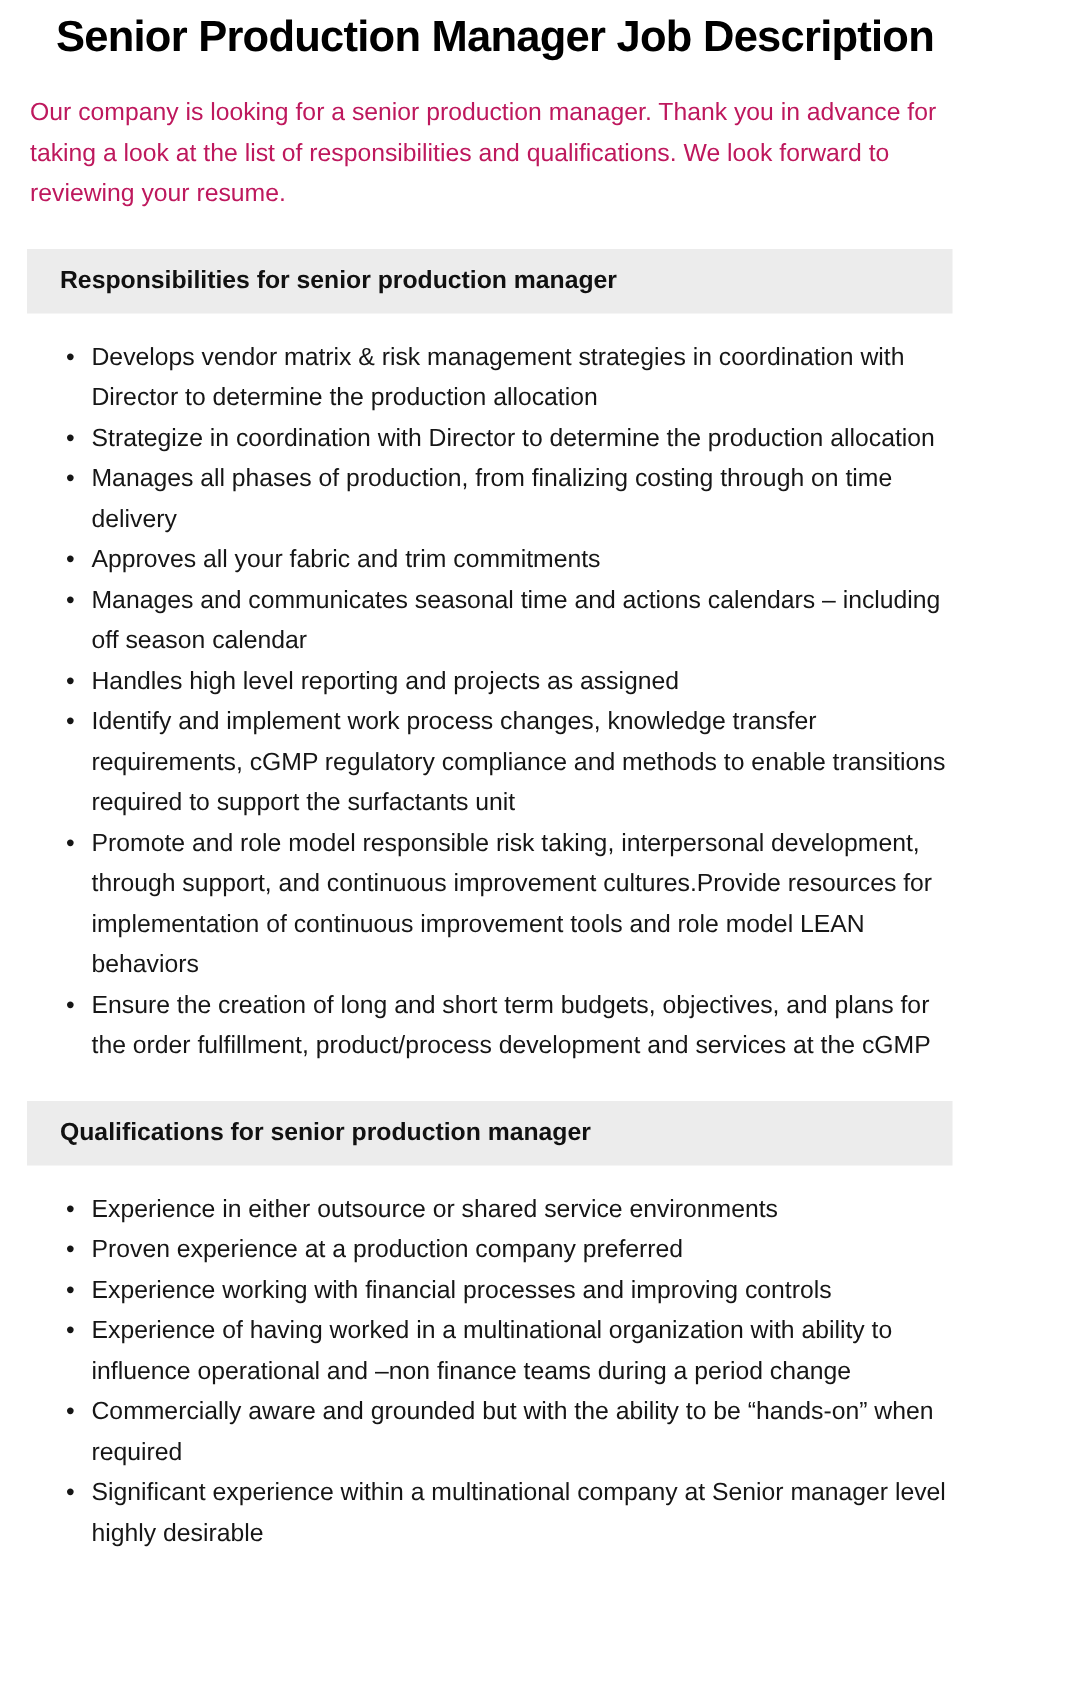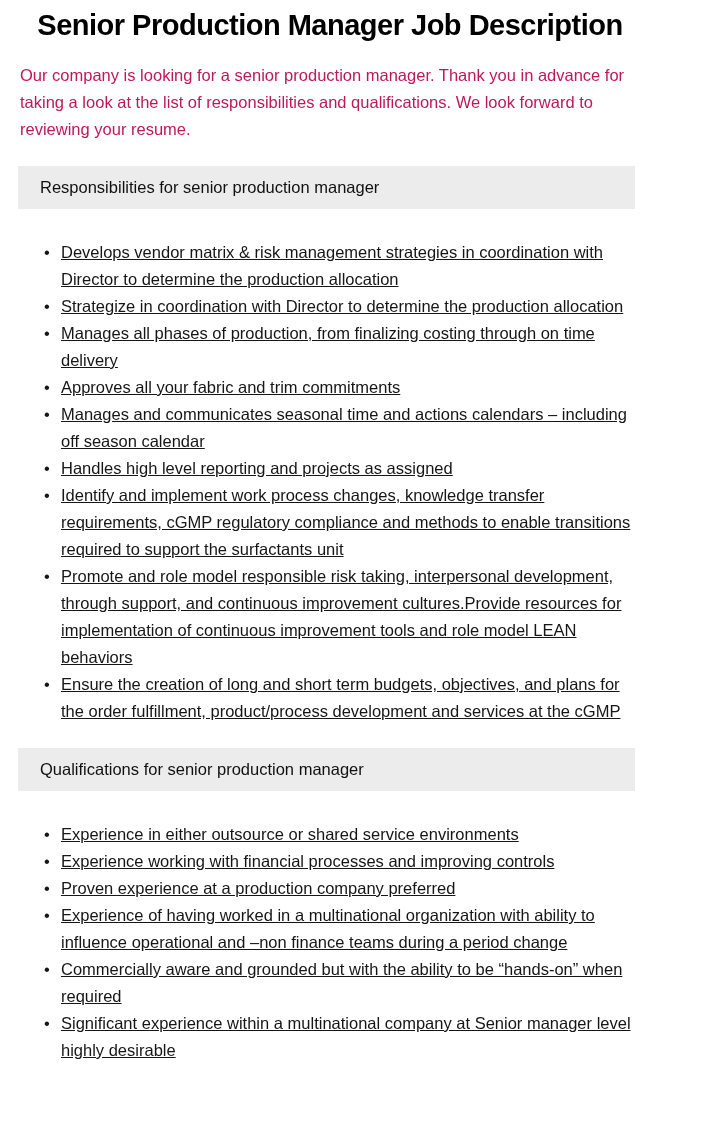--- a/index.html
+++ b/index.html
@@ -29,28 +29,27 @@
     font-size: 16.5px;
     line-height: 27px;
     color: #be185d;
   }
   .section-header {
     margin: 23px 25px 0 18px;
     background: #ececec;
     padding: 11px 10px 11px 22px;
     font-size: 16.5px;
     line-height: 21px;
-    font-weight: 400;
+    font-weight: 700;
     color: #111111;
   }
   ul.bullet-list {
     list-style: none;
-    margin: 30px 20px 0 0;
+    margin: 16px 20px 0 0;
     padding: 0 8px 0 61px;
-    text-decoration: underline;
   }
   ul.bullet-list li {
     position: relative;
     font-size: 16.5px;
     line-height: 27px;
     color: #161616;
   }
   ul.bullet-list li::before {
     content: "\2022";
     position: absolute;
@@ -81,21 +80,21 @@
     <li>Handles high level reporting and projects as assigned</li>
     <li>Identify and implement work process changes, knowledge transfer requirements, cGMP regulatory compliance and methods to enable transitions required to support the surfactants unit</li>
     <li>Promote and role model responsible risk taking, interpersonal development, through support, and continuous improvement cultures.Provide resources for implementation of continuous improvement tools and role model LEAN behaviors</li>
     <li>Ensure the creation of long and short term budgets, objectives, and plans for the order fulfillment, product/process development and services at the cGMP</li>
   </ul>
 
   <div class="section-header">Qualifications for senior production manager</div>
 
   <ul class="bullet-list">
     <li>Experience in either outsource or shared service environments</li>
+    <li>Proven experience at a production company preferred</li>
     <li>Experience working with financial processes and improving controls</li>
-    <li>Proven experience at a production company preferred</li>
     <li>Experience of having worked in a multinational organization with ability to influence operational and –non finance teams during a period change</li>
     <li>Commercially aware and grounded but with the ability to be “hands-on” when required</li>
     <li>Significant experience within a multinational company at Senior manager level highly desirable</li>
   </ul>
 
   <div class="bottom-spacer"></div>
 </div>
 
 </body></html>

